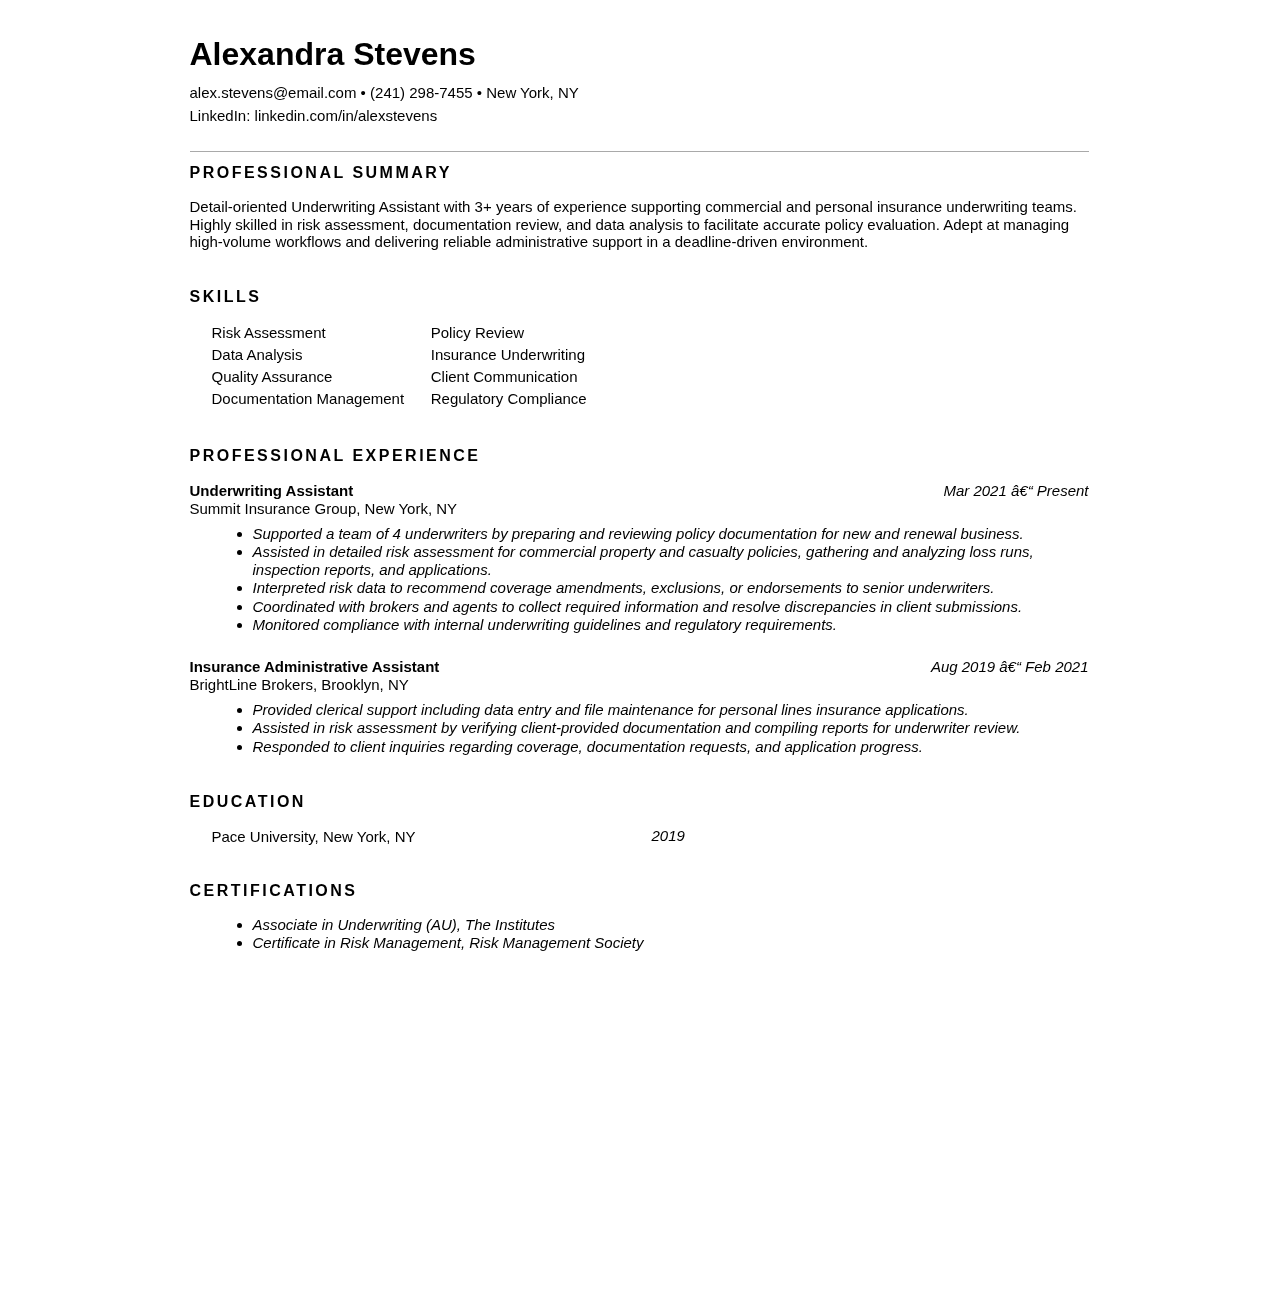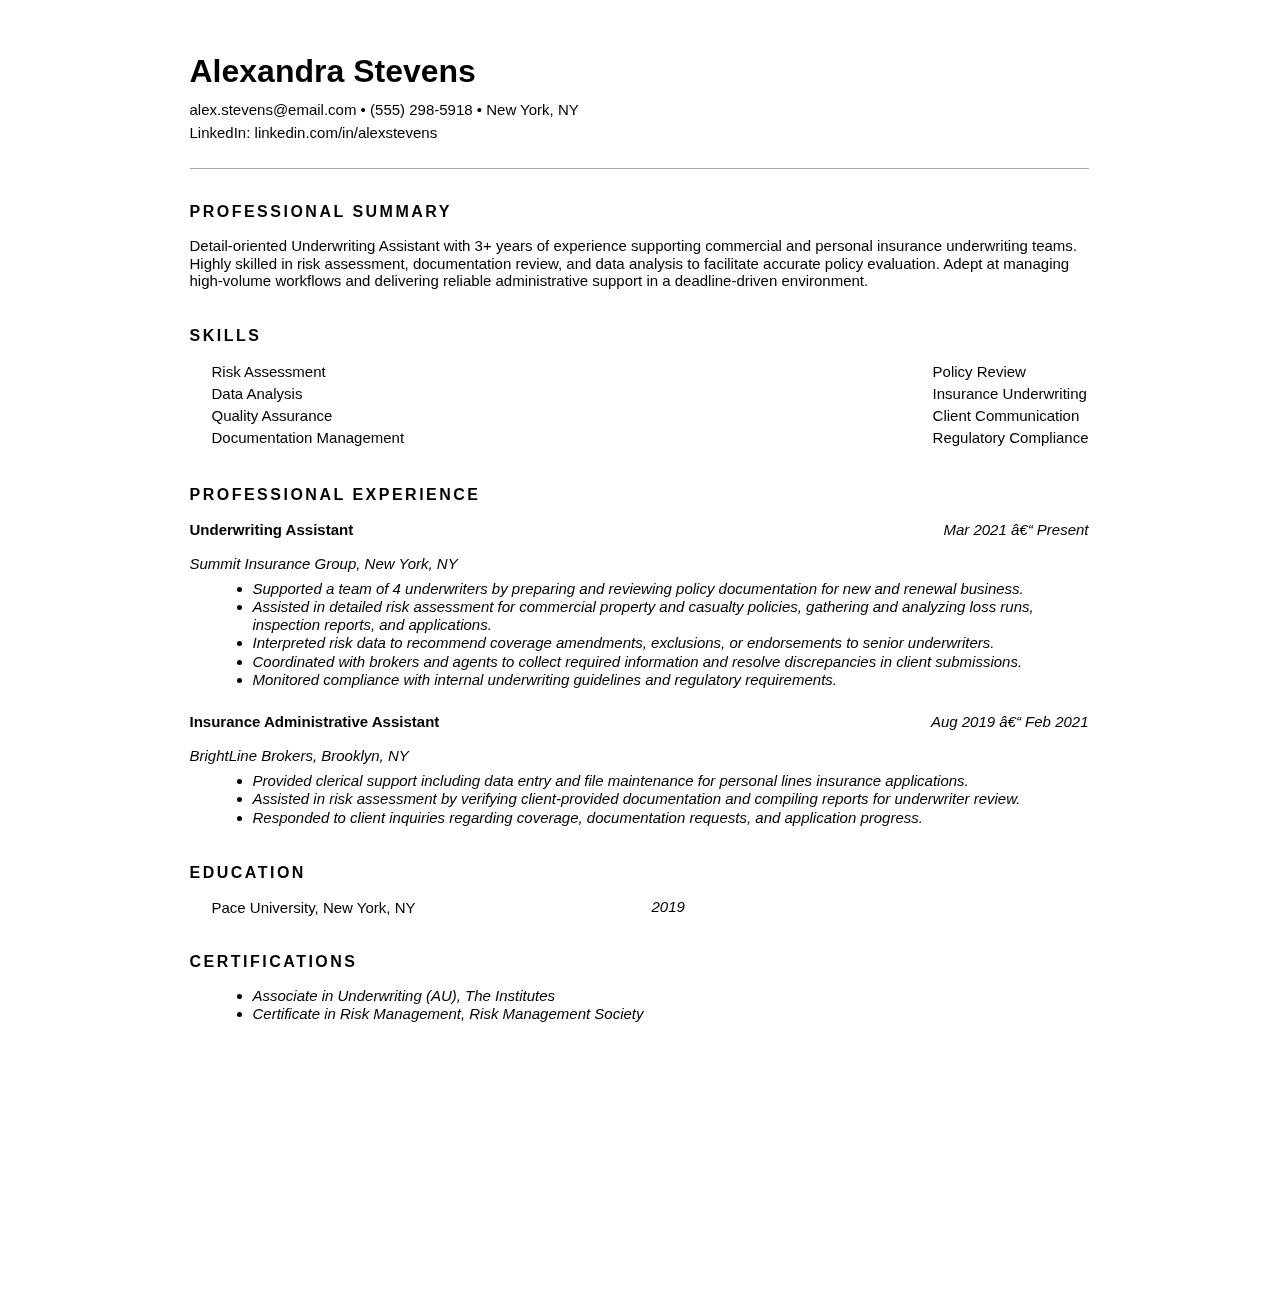--- a/index.html
+++ b/index.html
@@ -8,21 +8,21 @@
     background: #ffffff;
     color: #000000;
     font-family: "Liberation Sans", "DejaVu Sans", sans-serif;
     font-size: 15px;
     line-height: 1.17;
   }
   body { min-height: 1300px; width: 1278px; }
   .page {
     width: 899px;
     margin: 0 auto;
-    padding-top: 53px;
+    padding-top: 36px;
     padding-bottom: 60px;
   }
   h1 {
     margin: 0;
     font-size: 32px;
     line-height: 37px;
     font-weight: bold;
   }
   .contact { margin: 8px 0 0 0; line-height: 23px; }
   .contact + .contact { margin-top: 0; }
@@ -31,43 +31,43 @@
     border-top: 1px solid #a9a9a9;
     margin: 24px 0 0 0;
   }
   h2.section-heading {
     font-size: 16px;
     line-height: 19px;
     font-weight: bold;
     letter-spacing: 2.5px;
     margin: 36px 0 16px 0;
   }
-  section.first h2.section-heading { margin-top: 33px; }
+  section.first h2.section-heading { margin-top: 11px; }
   p.summary-text { margin: 0; }
   ul.skills-list {
     list-style: none;
     margin: 16px 0 0 0;
     padding: 0 0 0 22px;
     display: grid;
     grid-template-rows: repeat(4, auto);
     grid-auto-flow: column;
-    grid-template-columns: 1fr;
+    grid-template-columns: 1fr 1fr 1fr 1fr;
   }
   ul.skills-list li { line-height: 22px; }
   .job { margin-top: 17px; }
   .job + .job { margin-top: 24px; }
   .job-head {
     display: flex;
     justify-content: space-between;
     align-items: baseline;
     line-height: 17px;
   }
   .job-title { font-weight: bold; }
   .job-dates { font-style: italic; }
-  .job-company { font-style: italic; line-height: 17px; margin-top: 17px; }
+  .job-company { line-height: 17px; margin-top: 1px; }
   ul.bullets {
     margin: 8px 0 0 0;
     padding: 0 0 0 63px;
     font-style: italic;
   }
   ul.bullets li { margin: 0 0 1px 0; }
   .edu-entry {
     display: flex;
     align-items: flex-start;
     padding-left: 22px;
@@ -78,21 +78,21 @@
   .edu-school { line-height: 17px; margin-top: 1px; }
   .edu-year { font-style: italic; line-height: 17px; }
 </style>
 </head>
 <body>
 
 <div class="page">
 
   <header>
     <h1>Alexandra Stevens</h1>
-    <p class="contact">alex.stevens@email.com • (555) 298-5918 • New York, NY</p>
+    <p class="contact">alex.stevens@email.com • (241) 298-7455 • New York, NY</p>
     <p class="contact">LinkedIn: linkedin.com/in/alexstevens</p>
   </header>
 
   <hr class="divider">
 
   <section class="first">
     <h2 class="section-heading">PROFESSIONAL SUMMARY</h2>
     <p class="summary-text">Detail-oriented Underwriting Assistant with 3+ years of experience supporting commercial and personal insurance underwriting teams. Highly skilled in risk assessment, documentation review, and data analysis to facilitate accurate policy evaluation. Adept at managing high-volume workflows and delivering reliable administrative support in a deadline-driven environment.</p>
   </section>
 

